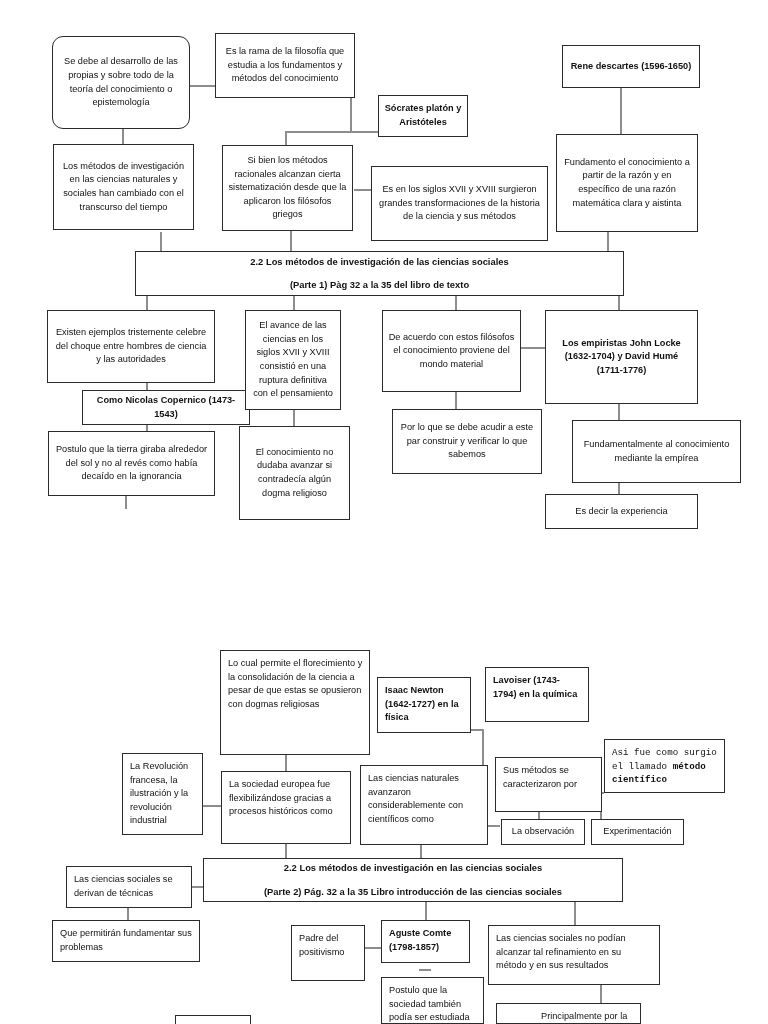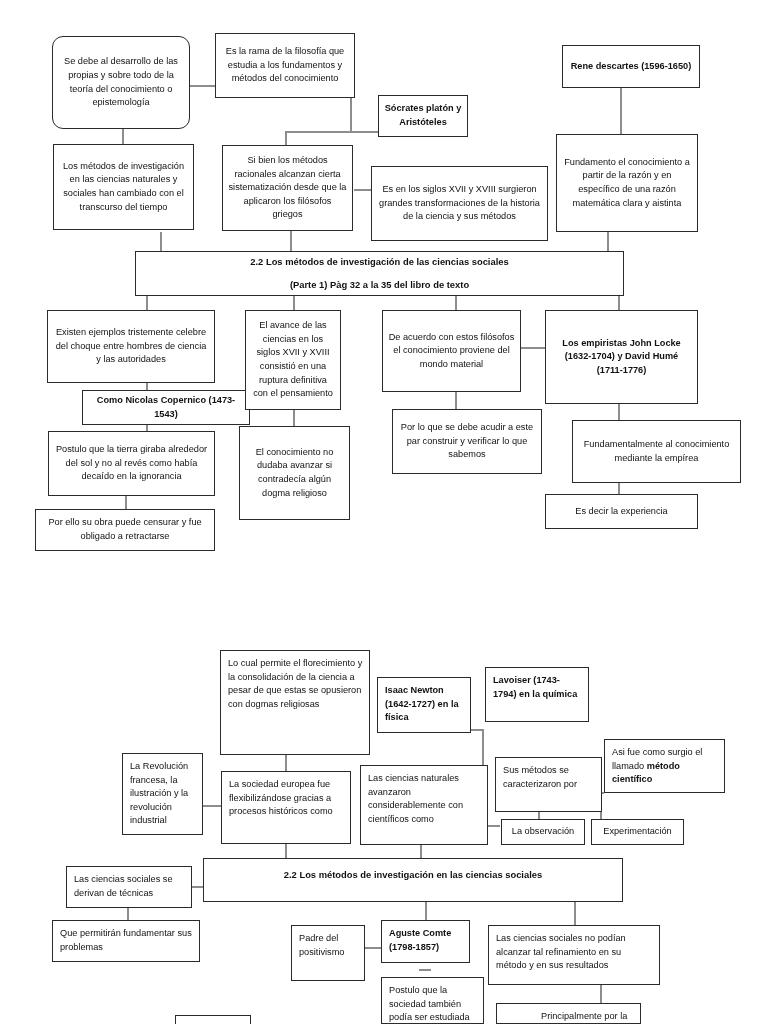--- a/index.html
+++ b/index.html
@@ -136,23 +136,20 @@
   </div>
 
   <div class="node bold" style="left:47px; top:390px; width:168px; height:35px;margin-left:35px;">
     <span class="txt">Como Nicolas Copernico (1473-1543)</span>
   </div>
 
   <div class="node" style="left:48px; top:431px; width:167px; height:65px;">
     <span class="txt">Postulo que la tierra giraba alrededor del sol y no al revés como había decaído en la ignorancia</span>
   </div>
 
-  <div class="node" style="left:35px; top:509px; width:180px; height:42px;">
-    <span class="txt">Por ello su obra puede censurar y fue obligado a retractarse</span>
-  </div>
 
   <div class="node" style="left:245px; top:310px; width:96px; height:100px;justify-content:flex-end;">
     <span class="txt">El avance de las ciencias en los siglos XVII y XVIII consistió en una ruptura definitiva con el pensamiento</span>
   </div>
 
   <div class="node" style="left:239px; top:426px; width:111px; height:94px;">
     <span class="txt">El conocimiento no dudaba avanzar si contradecía algún dogma religioso</span>
   </div>
 
   <div class="node" style="left:382px; top:310px; width:139px; height:82px;">
@@ -200,21 +197,21 @@
   </div>
 
   <div class="node left topalign bold" style="left:377px; top:677px; width:94px; height:56px;">
     <span class="txt">Isaac Newton (1642-1727) en la física</span>
   </div>
 
   <div class="node left topalign bold" style="left:485px; top:667px; width:104px; height:55px;">
     <span class="txt">Lavoiser (1743-1794) en la química</span>
   </div>
 
-  <div class="node left topalign" style="left:604px; top:739px; width:121px; height:54px;">
+  <div class="node left topalign" style="left:604px; top:739px; width:121px; height:54px;font-family:Liberation Mono, monospace;">
     <span class="txt"><span>Asi fue como surgio el llamado </span><b>método científico</b></span>
   </div>
 
   <div class="node left topalign" style="left:122px; top:753px; width:81px; height:82px;">
     <span class="txt">La Revolución francesa, la ilustración y la revolución industrial</span>
   </div>
 
   <div class="node left topalign" style="left:360px; top:765px; width:128px; height:80px;">
     <span class="txt">Las ciencias naturales avanzaron considerablemente con científicos como</span>
   </div>
@@ -230,20 +227,21 @@
   <div class="node" style="left:501px; top:819px; width:84px; height:26px;">
     <span class="txt">La observación</span>
   </div>
 
   <div class="node" style="left:591px; top:819px; width:93px; height:26px;">
     <span class="txt">Experimentación</span>
   </div>
 
   <div class="title-node" style="left:203px; top:858px; width:420px; height:44px;">
     <span class="line1">2.2 Los métodos de investigación en las ciencias sociales</span>
+    <span class="line2">(Parte 2) Pág. 32 a la 35 Libro introducción de las ciencias sociales</span>
   </div>
 
   <div class="node left topalign" style="left:66px; top:866px; width:126px; height:42px;">
     <span class="txt">Las ciencias sociales se derivan de técnicas</span>
   </div>
 
   <div class="node left topalign" style="left:52px; top:920px; width:148px; height:42px;">
     <span class="txt">Que permitirán fundamentar sus problemas</span>
   </div>
 

